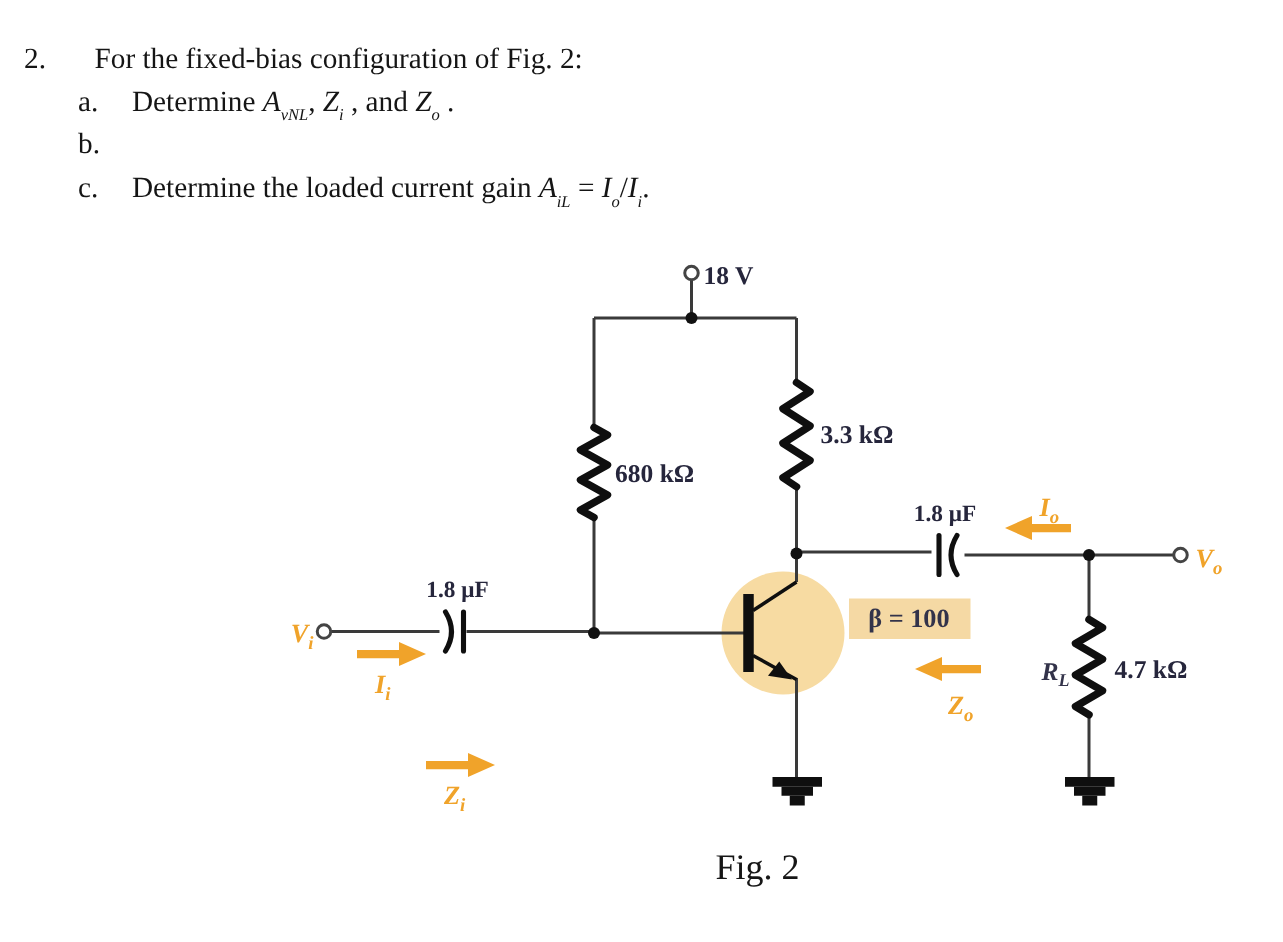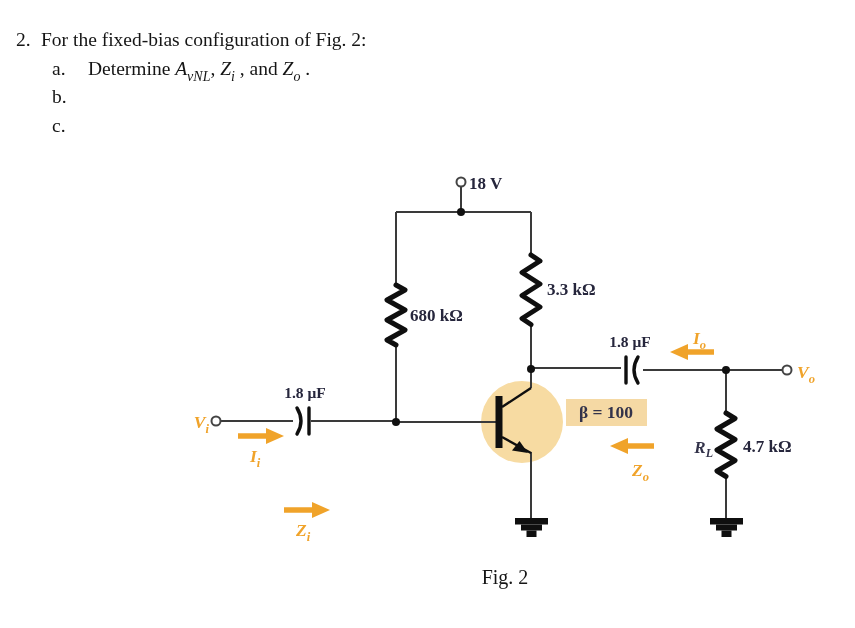--- a/index.html
+++ b/index.html
@@ -3,45 +3,46 @@
 <meta charset="utf-8">
 <style>
   html,body{margin:0;padding:0;}
   body{
     width:855px;height:628px;position:relative;background:#ffffff;overflow:hidden;
     font-family:"Liberation Serif", serif;color:#151515;
   }
   .problem{position:absolute;left:0;top:26px;width:855px;font-size:19.5px;line-height:28.6px;}
   .pline{position:relative;height:28.6px;white-space:nowrap;}
   .pnum{position:absolute;left:16px;}
-  .pintro{position:absolute;left:41px;}
+  .pintro{position:absolute;left:63px;}
   .plet{position:absolute;left:52px;}
   .ptext{position:absolute;left:88px;}
   .ptext i, .pintro i{font-family:"Liberation Serif", serif;}
-  sub{font-size:14px;line-height:0;position:relative;top:2px;}
+  sub{font-size:11px;line-height:0;position:relative;top:2px;}
   svg{position:absolute;left:0;top:0;}
-  .caption{position:absolute;left:430px;top:566px;width:150px;text-align:center;font-size:20px;color:#161616;}
+  .caption{position:absolute;left:430px;top:566px;width:150px;text-align:center;font-size:24px;color:#161616;}
 </style>
 </head>
 <body>
 
 <div class="problem">
   <div class="pline">
     <span class="pnum">2.</span>
     <span class="pintro">For the fixed-bias configuration of Fig. 2:</span>
   </div>
   <div class="pline">
     <span class="plet">a.</span>
     <span class="ptext">Determine <i>A</i><sub><i>vNL</i></sub>, <i>Z</i><sub><i>i</i></sub> , and <i>Z</i><sub><i>o</i></sub> .</span>
   </div>
   <div class="pline">
     <span class="plet">b.</span>
   </div>
   <div class="pline">
     <span class="plet">c.</span>
+    <span class="ptext">Determine the loaded current gain <i>A</i><sub><i>iL</i></sub> = <i>I</i><sub><i>o</i></sub>/<i>I</i><sub><i>i</i></sub>.</span>
   </div>
 </div>
 
 <svg width="855" height="628" viewBox="0 0 855 628">
 
   <circle cx="522" cy="422" r="41" fill="#F7DBA2"></circle>
 
   <g stroke="#3A3A3A" stroke-width="2" fill="none">
     <path d="M461,186 V212"></path>
     <path d="M396,212 H531"></path>

